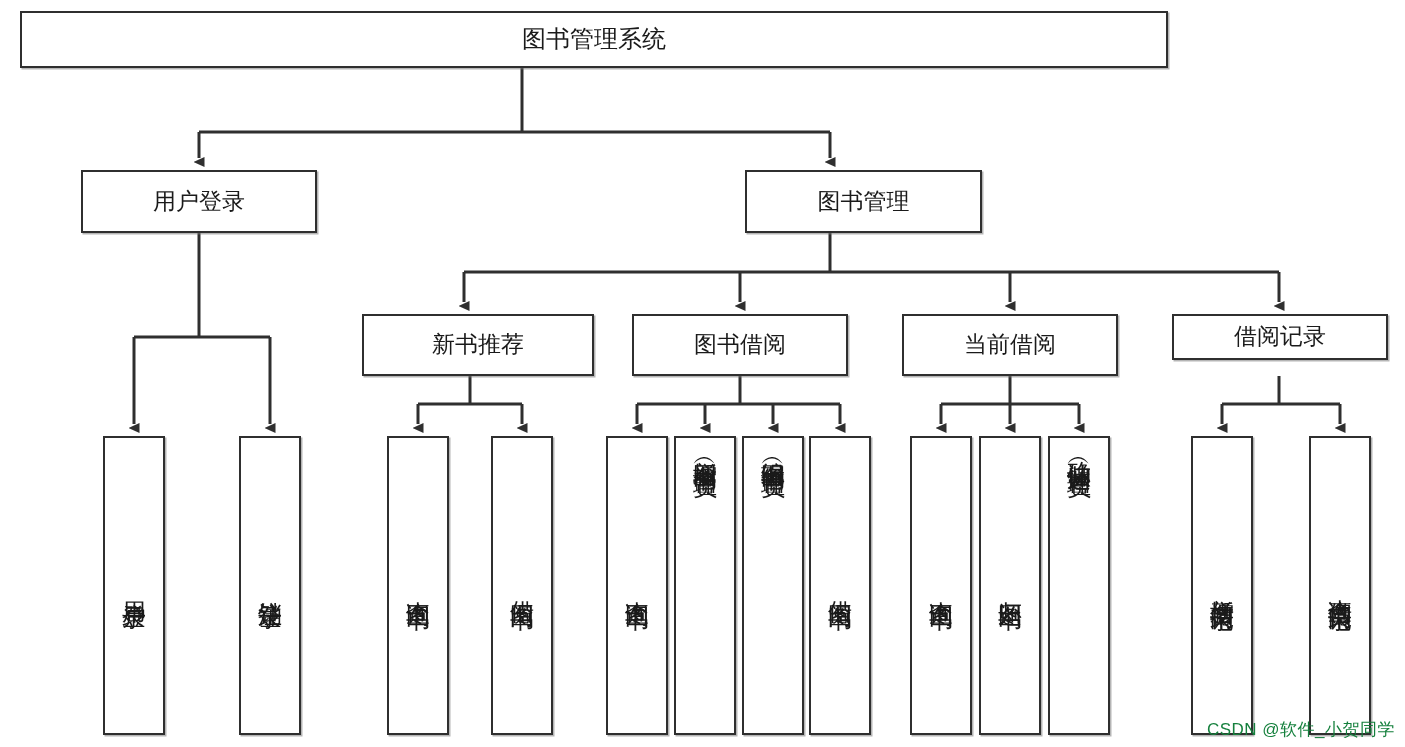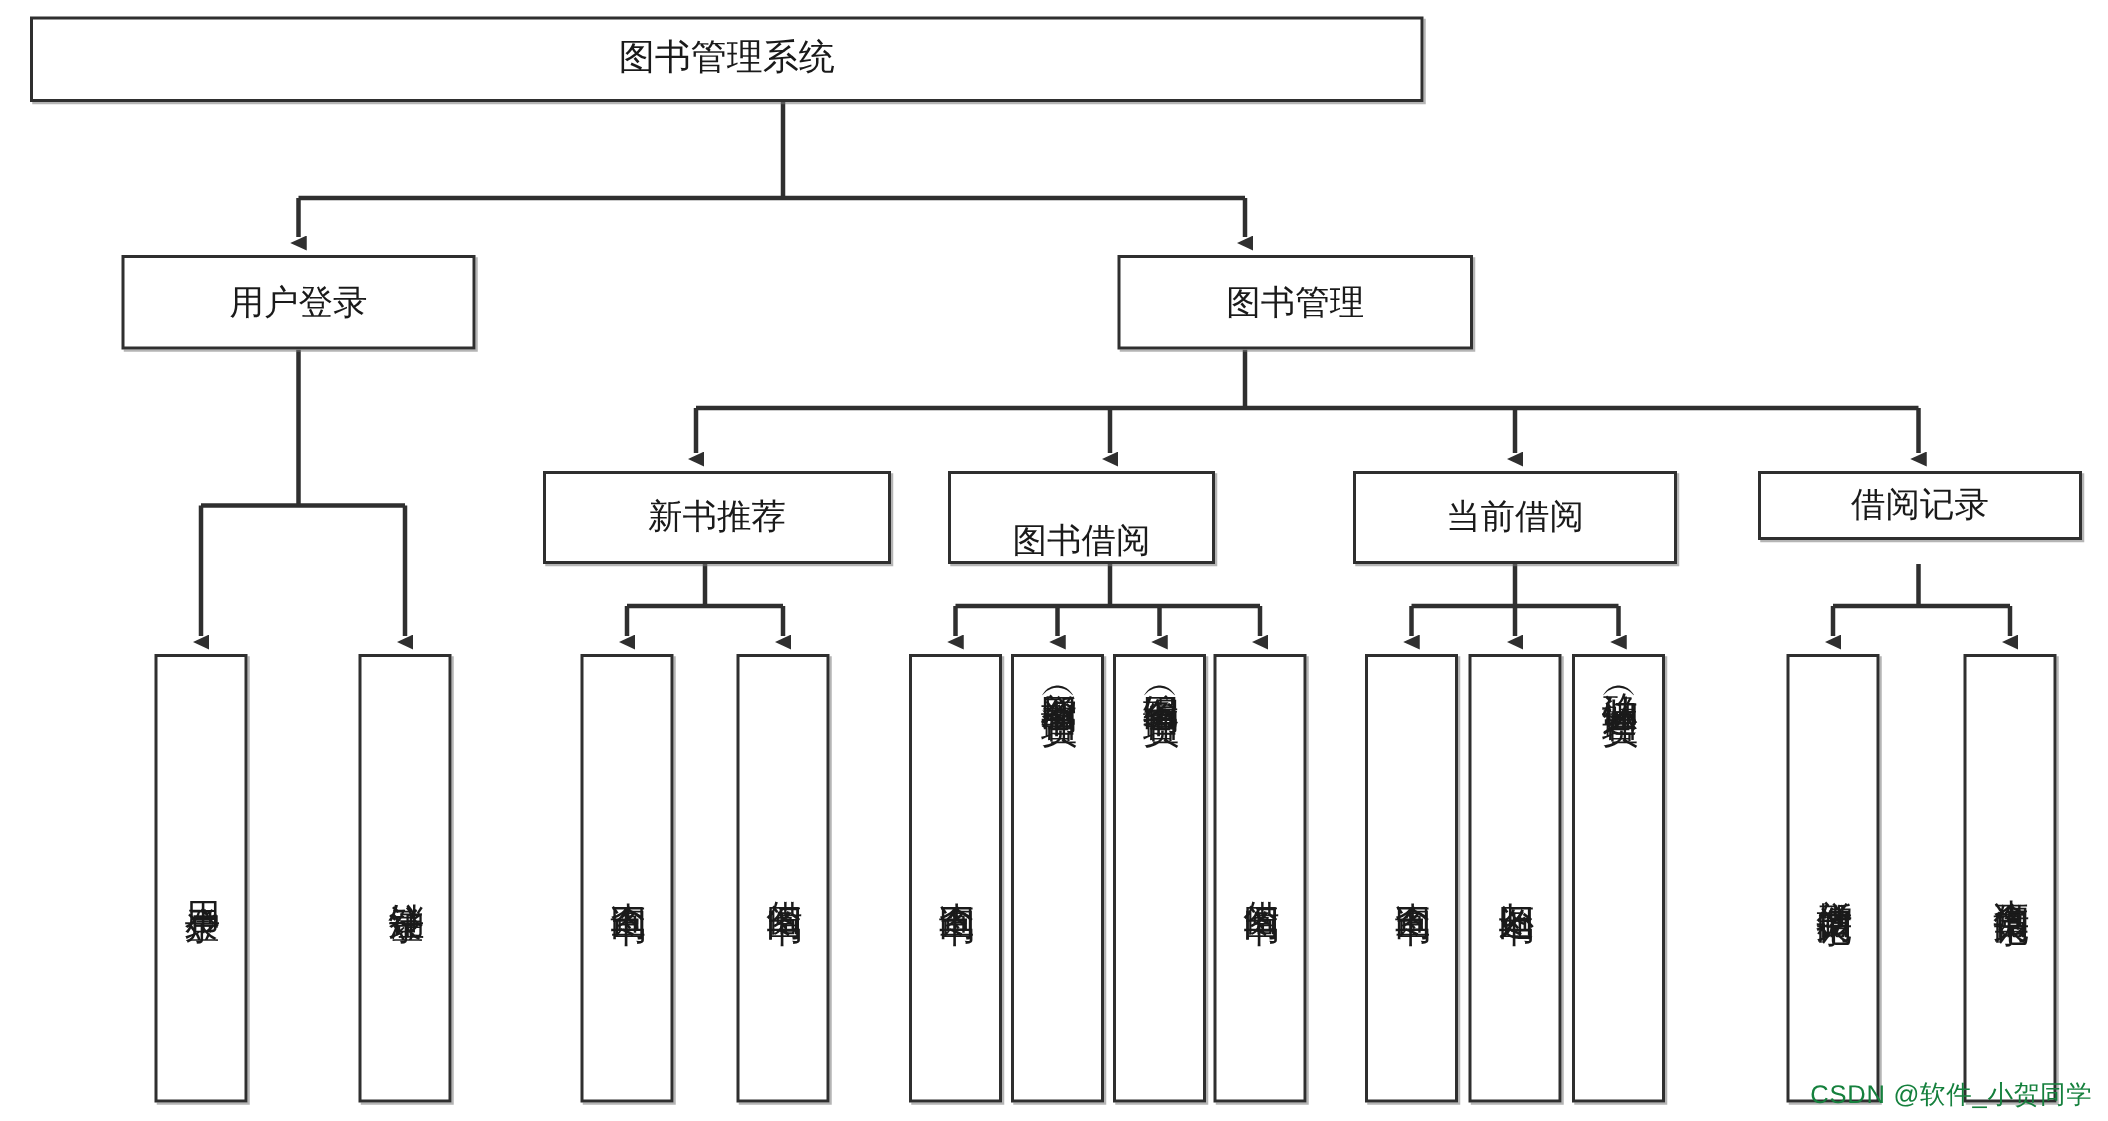--- a/index.html
+++ b/index.html
@@ -118,35 +118,35 @@
       <path d="M1010,404 L1010,424" marker-end="url(#arrow)"></path>
       <path d="M1079,404 L1079,424" marker-end="url(#arrow)"></path>
 
       <path d="M1279,376 L1279,404"></path>
       <path d="M1222,404 L1340,404"></path>
       <path d="M1222,404 L1222,424" marker-end="url(#arrow)"></path>
       <path d="M1340,404 L1340,424" marker-end="url(#arrow)"></path>
     </g>
   </svg>
 
-  <div class="node root" style="left:20px; top:11px; width:929px; height:57px;">
+  <div class="node root" style="left:20px; top:11px; width:1148px; height:57px;">
     <span class="label">图书管理系统</span>
   </div>
 
   <div class="node lvl2" style="left:81px; top:170px; width:236px; height:63px;">
     <span class="label">用户登录</span>
   </div>
   <div class="node lvl2" style="left:745px; top:170px; width:237px; height:63px;">
     <span class="label">图书管理</span>
   </div>
 
   <div class="node lvl3" style="left:362px; top:314px; width:232px; height:62px;">
     <span class="label">新书推荐</span>
   </div>
-  <div class="node lvl3" style="left:632px; top:314px; width:178px; height:62px;align-items:flex-end;">
+  <div class="node lvl3" style="left:632px; top:314px; width:216px; height:62px;">
     <span class="label">图书借阅</span>
   </div>
   <div class="node lvl3" style="left:902px; top:314px; width:216px; height:62px;">
     <span class="label">当前借阅</span>
   </div>
   <div class="node lvl3" style="left:1172px; top:314px; width:216px; height:46px;">
     <span class="label">借阅记录</span>
   </div>
 
   <div class="node leaf center" style="left:103px; top:436px; width:62px; height:299px;">

